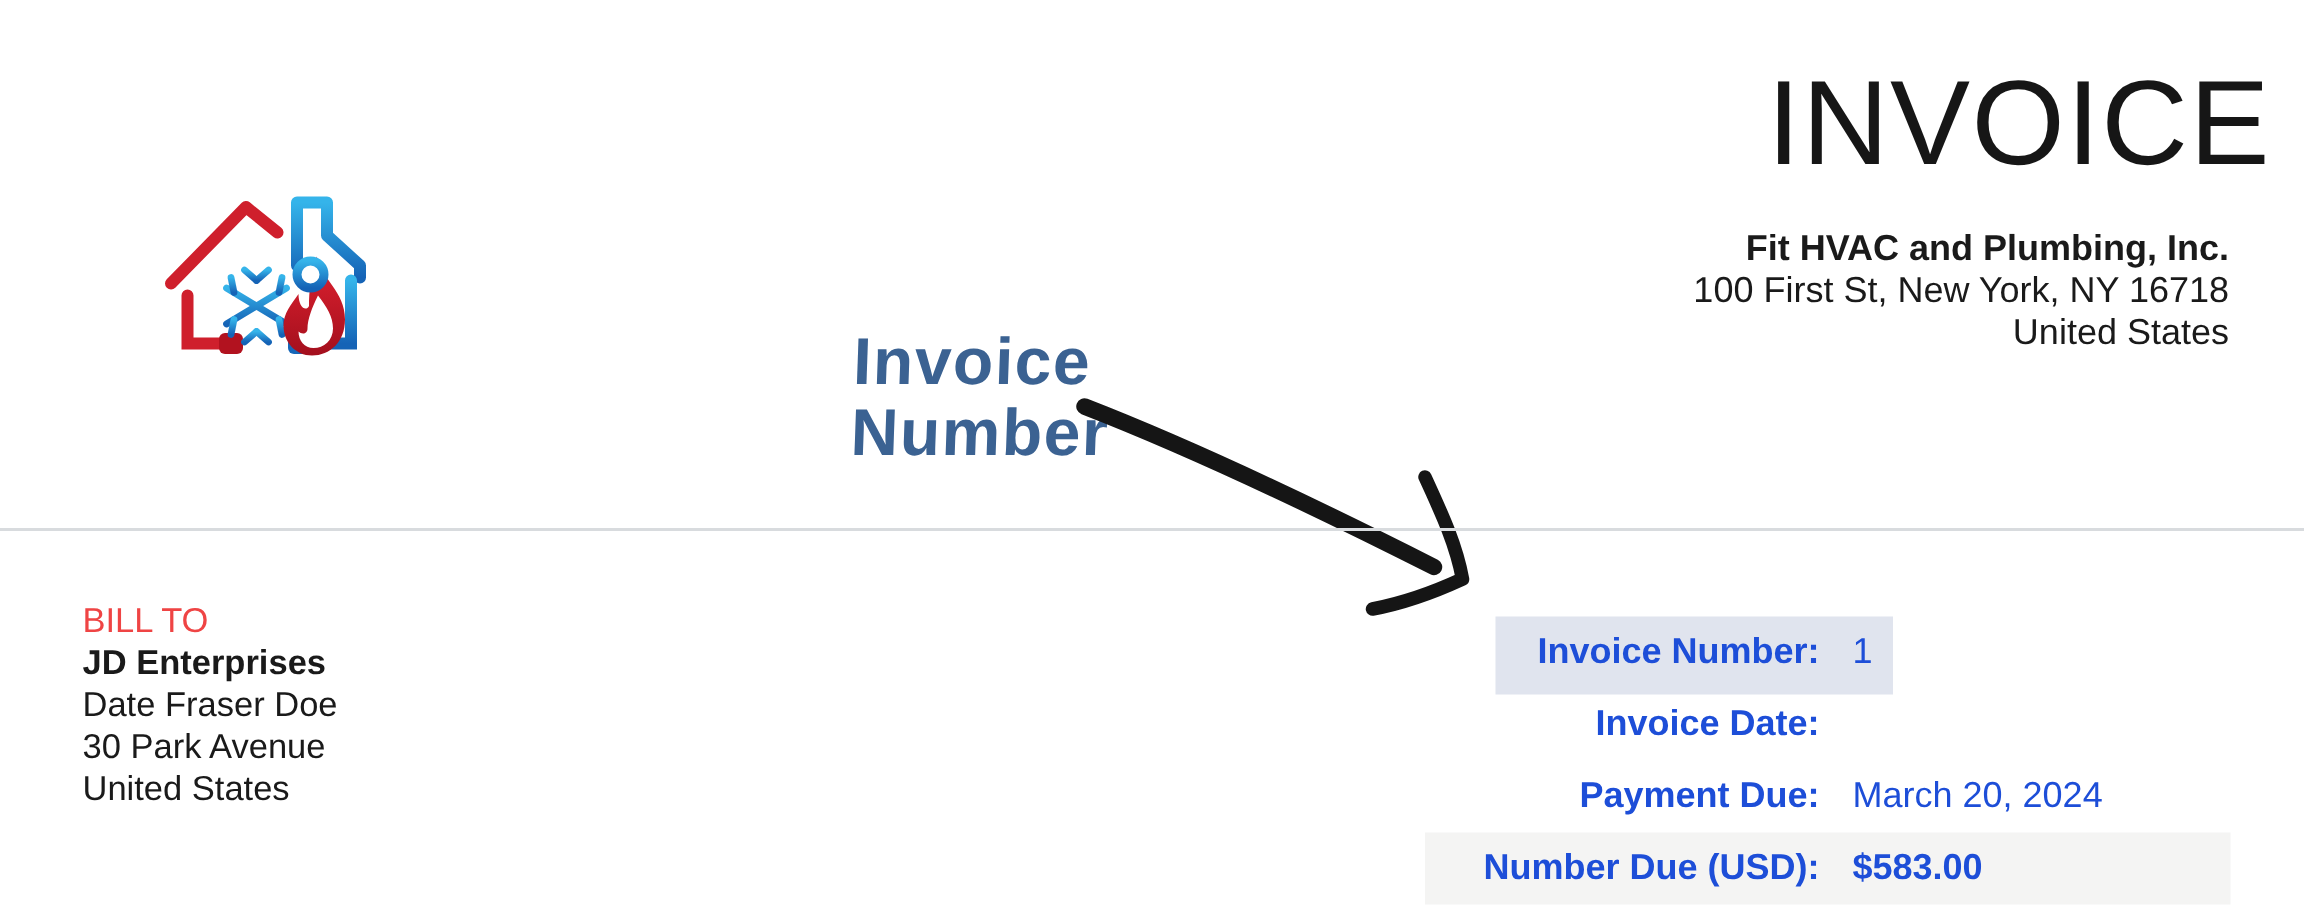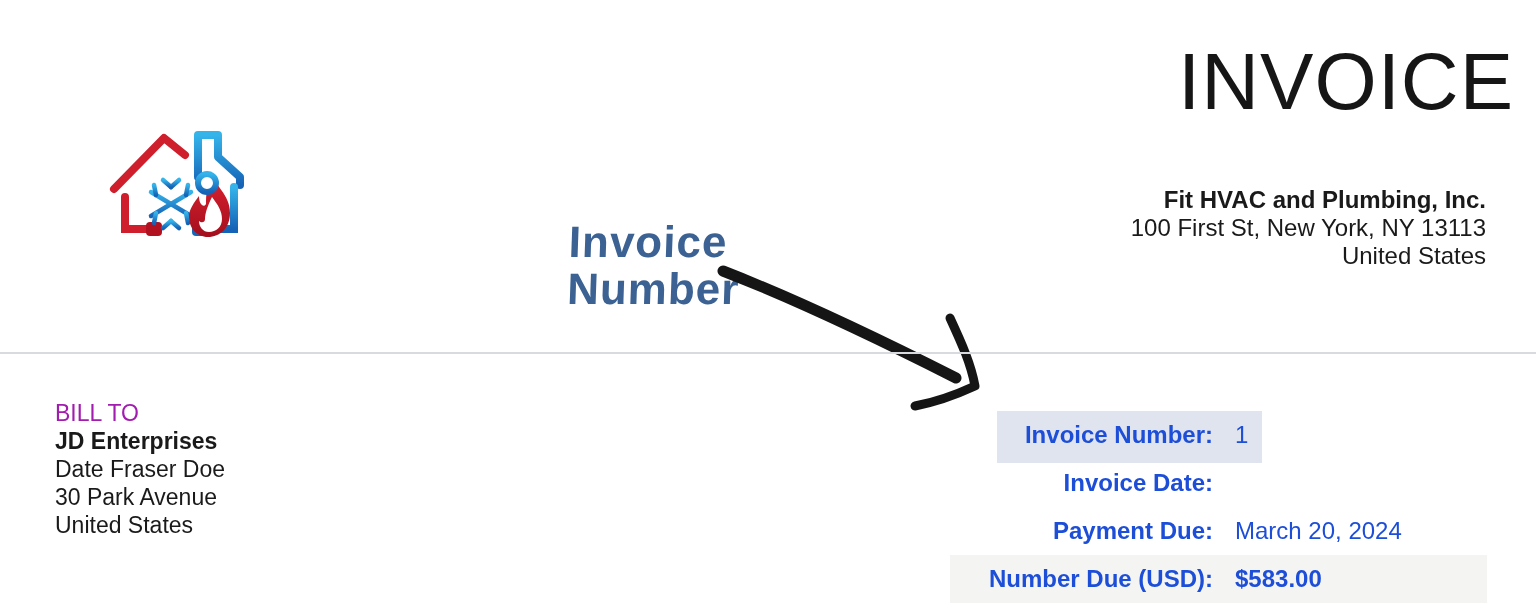--- a/index.html
+++ b/index.html
@@ -6,34 +6,34 @@
   .page{
     position:relative;width:1536px;height:614px;background:#ffffff;overflow:hidden;
     font-family:"Liberation Sans", sans-serif;color:#1a1a1a;text-decoration:underline;
   }
   .invoice-title{
     position:absolute;top:42px;right:22px;font-size:80px;font-weight:400;
     letter-spacing:1px;color:#161616;line-height:1;
   }
   .company-block{
     position:absolute;top:152px;right:50px;text-align:right;
-    font-size:24px;line-height:28px;color:#1a1a1a;margin-top:34px;
+    font-size:24px;line-height:28px;color:#1a1a1a;
   }
   .company-name{font-weight:bold;}
   .annotation{
     position:absolute;left:568px;top:218px;
     font-size:44px;line-height:47px;font-weight:bold;letter-spacing:1px;
     color:#3b6292;transform:skewX(-2deg);
   }
   .arrow-svg{position:absolute;left:690px;top:245px;width:310px;height:175px;}
   .divider{position:absolute;left:0;top:352px;width:1536px;height:2px;background:#d8dbde;}
   .billto{
     position:absolute;left:55px;top:399px;font-size:23px;line-height:28px;color:#1a1a1a;
   }
-  .billto .muted{color:#a21caf;}
+  .billto .muted{color:#ef4444;}
   .billto .bold{font-weight:bold;}
   .meta{
     position:absolute;left:950px;top:411px;width:537px;
     font-size:24px;color:#1d4ed8;
   }
   .meta .hl{
     position:absolute;left:47px;top:0px;width:265px;height:52px;
     background:#e0e4ee;z-index:0;
   }
   .meta-row{
@@ -88,21 +88,21 @@
     <path fill="url(#lgRed)" d="M103,46 C106,61 122,69 122,88 C122,103 112,112 100,112 C89,112 81,103 81,92 C81,84 86,78 91,71 C91,80 96,83 98,79 C98,70 99,58 103,46 Z"></path>
     <path fill="#ffffff" d="M104,72 C110,80 114,86 114,94 C114,102 108,107 101,107 C95,107 91,102 91,96 C93,98 97,98 97,94 C97,88 100,80 104,72 Z"></path>
 
     <circle cx="99" cy="58" r="9" fill="#ffffff" stroke="url(#lgBlue)" stroke-width="6"></circle>
   </svg>
 
   <div class="invoice-title">INVOICE</div>
 
   <div class="company-block">
     <div class="company-name">Fit HVAC and Plumbing, Inc.</div>
-    <div>100 First St, New York, NY 13113</div>
+    <div>100 First St, New York, NY 16718</div>
     <div>United States</div>
   </div>
 
   <div class="annotation">
     <div>Invoice</div>
     <div>Number</div>
   </div>
 
   <svg class="arrow-svg" viewBox="0 0 310 175" aria-hidden="true">
     <path d="M33,26 C100,52 185,92 266,133" fill="none" stroke="#151515" stroke-width="11" stroke-linecap="round"></path>

